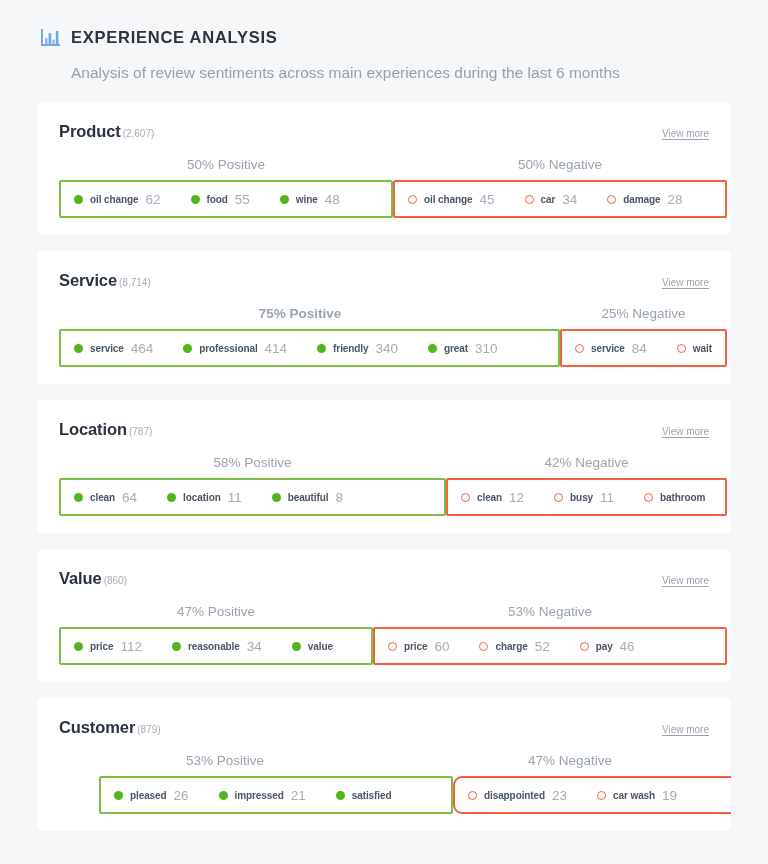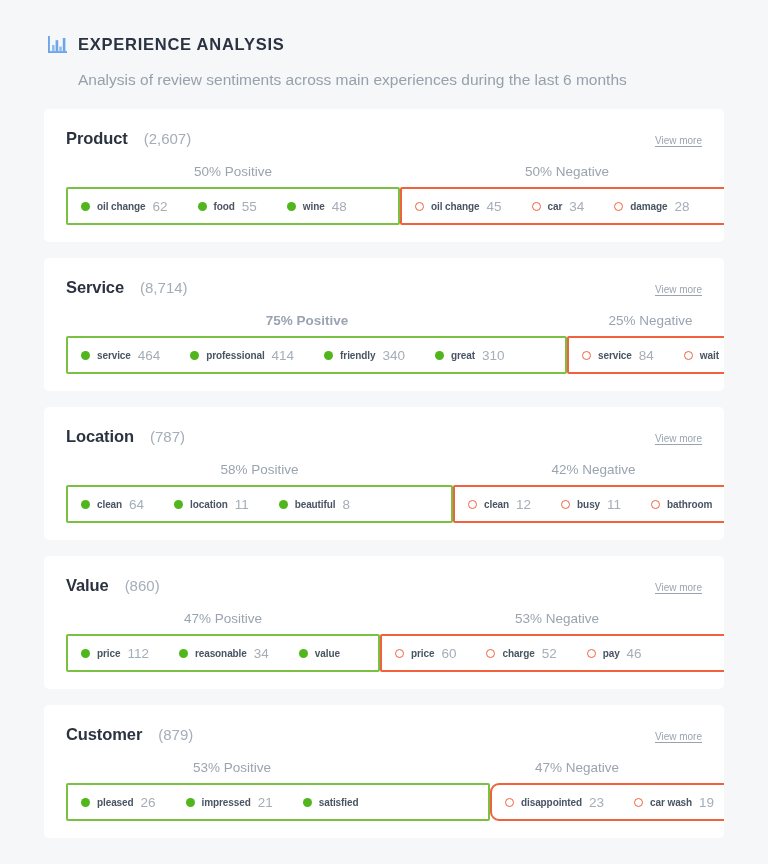--- a/index.html
+++ b/index.html
@@ -12,21 +12,21 @@
   body {
     background: #f5f7f9;
     font-family: "Liberation Sans", sans-serif;
     -webkit-font-smoothing: antialiased;
     overflow: hidden;
   }
 
   .page {
     width: 768px;
     height: 864px;
-    padding: 12px;
+    padding: 5px;
     position: relative;
   }
 
   
   .header {
     padding: 18px 32px 0 36px;
   }
 
   .header-title-row {
     display: flex;
@@ -81,33 +81,33 @@
   .card-head {
     display: flex;
     align-items: baseline;
     justify-content: space-between;
     height: 22px;
   }
 
   .card-title-wrap {
     display: flex;
     align-items: baseline;
-    gap: 16px;
+    gap: 2px;
     white-space: nowrap;
   }
 
   .card-title {
     font-size: 16.5px;
     font-weight: bold;
     color: #2b3340;
     letter-spacing: -0.1px;
   }
 
   .card-count {
-    font-size: 15px;
+    font-size: 10px;
     color: #a4adb8;
     font-weight: normal;
   }
 
   .view-more {
     font-size: 10px;
     color: #9aa4b0;
     text-decoration: underline;
     text-underline-offset: 2px;
     cursor: pointer;
@@ -445,21 +445,21 @@
             <span class="card-title">Customer</span>
             <span class="card-count">(879)</span>
           </div>
           <a class="view-more">View more</a>
         </div>
         <div class="pct-row">
           <span class="pct-label" style="left: 166px;">53% Positive</span>
           <span class="pct-label" style="left: 511px;">47% Negative</span>
         </div>
         <div class="bar-row">
-          <div class="seg seg-pos" style="width: 424px;">
+          <div class="seg seg-pos" style="width: 354px; margin-left: 40px;">
             <div class="chips">
               <div class="chip">
                 <span class="dot dot-pos"></span>
                 <span class="chip-label">pleased</span>
                 <span class="chip-value">26</span>
               </div>
               <div class="chip">
                 <span class="dot dot-pos"></span>
                 <span class="chip-label">impressed</span>
                 <span class="chip-value">21</span>

